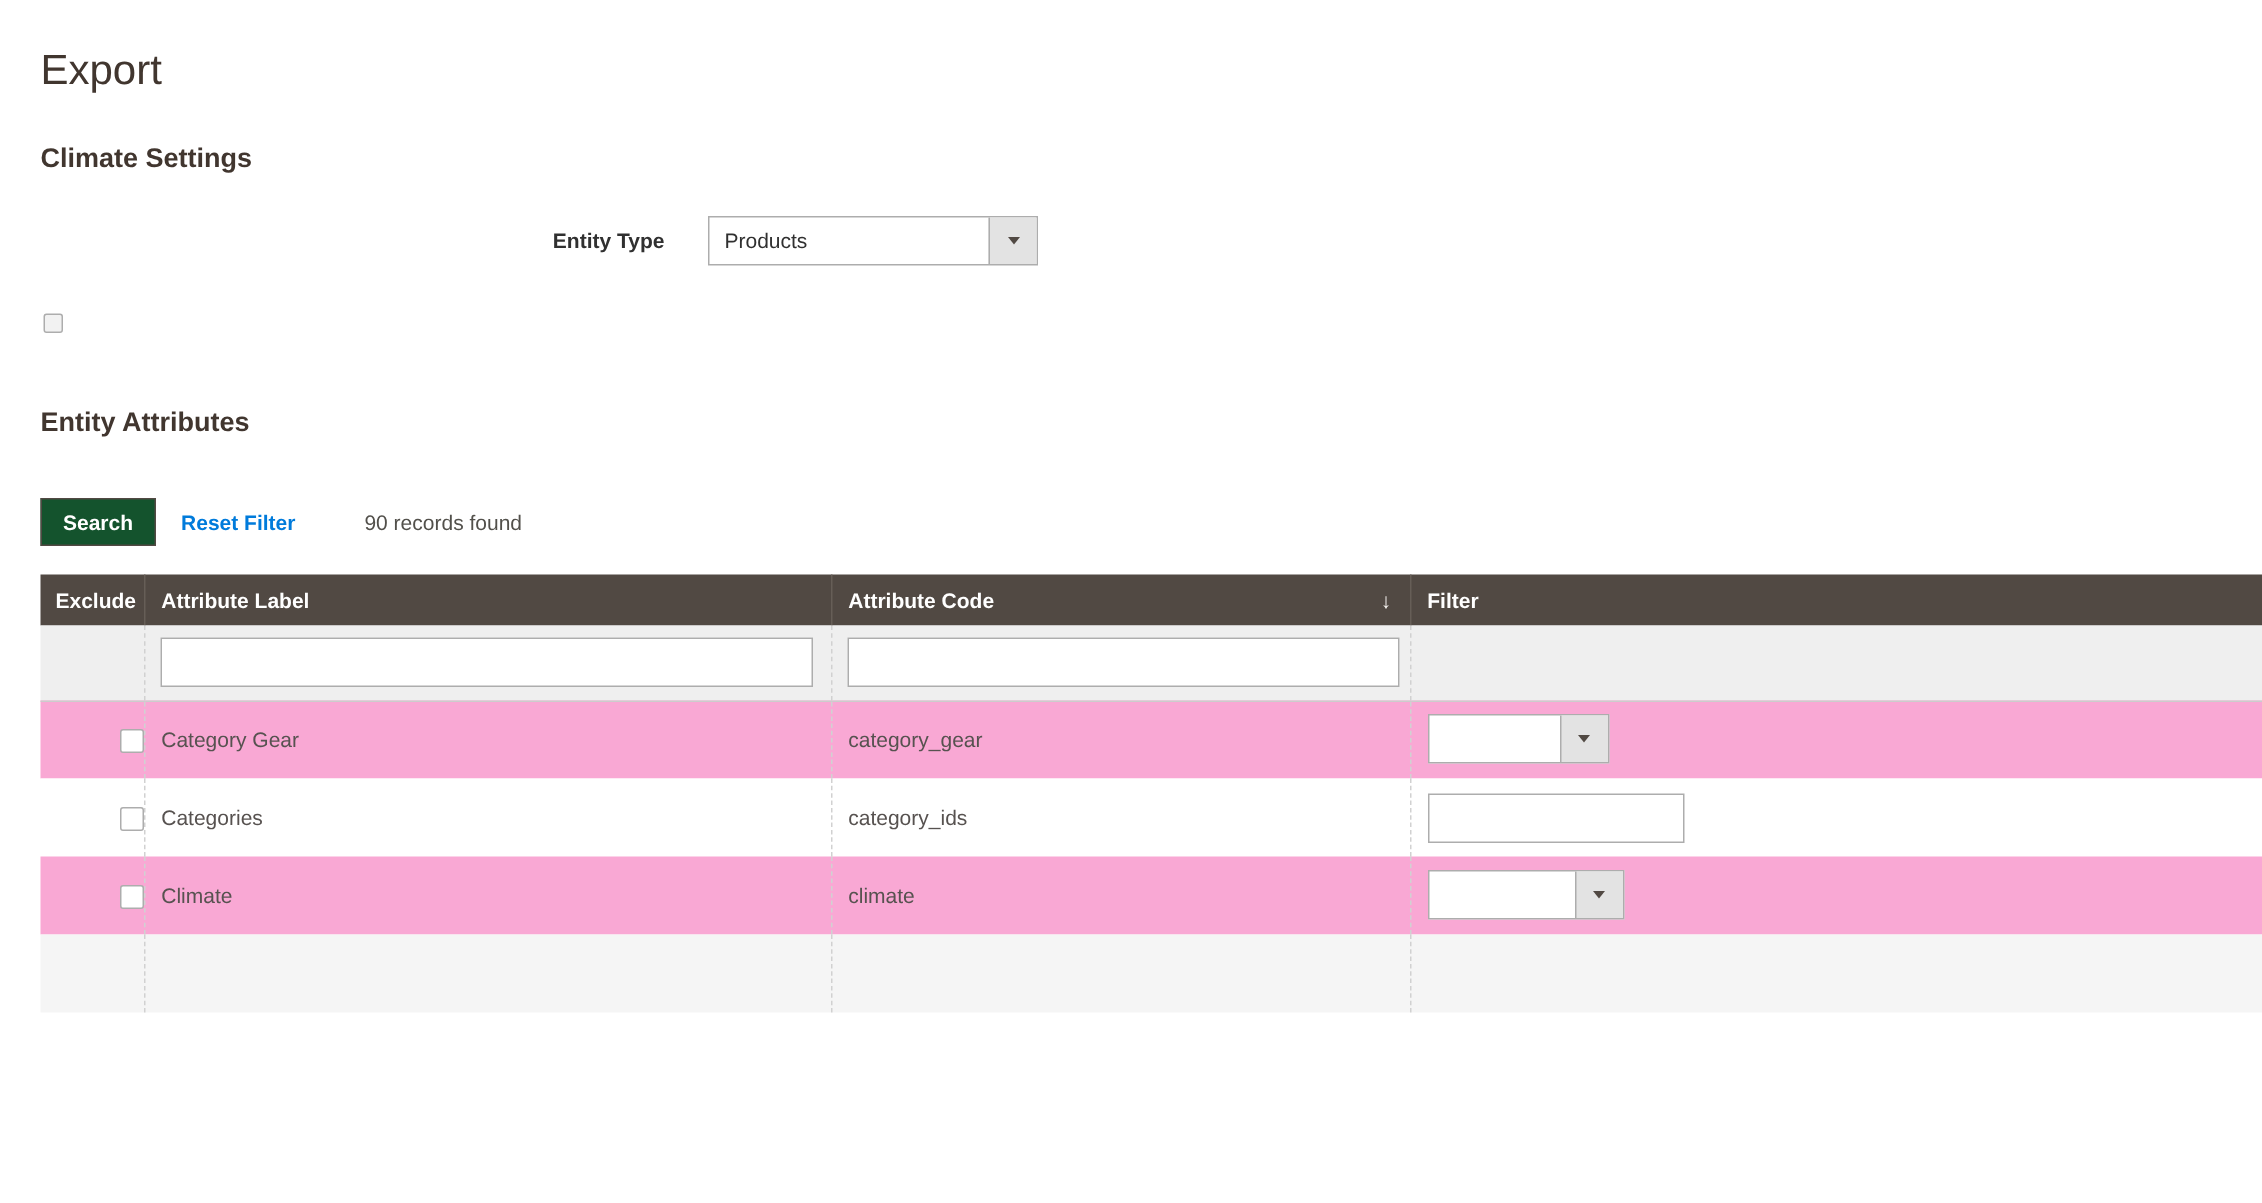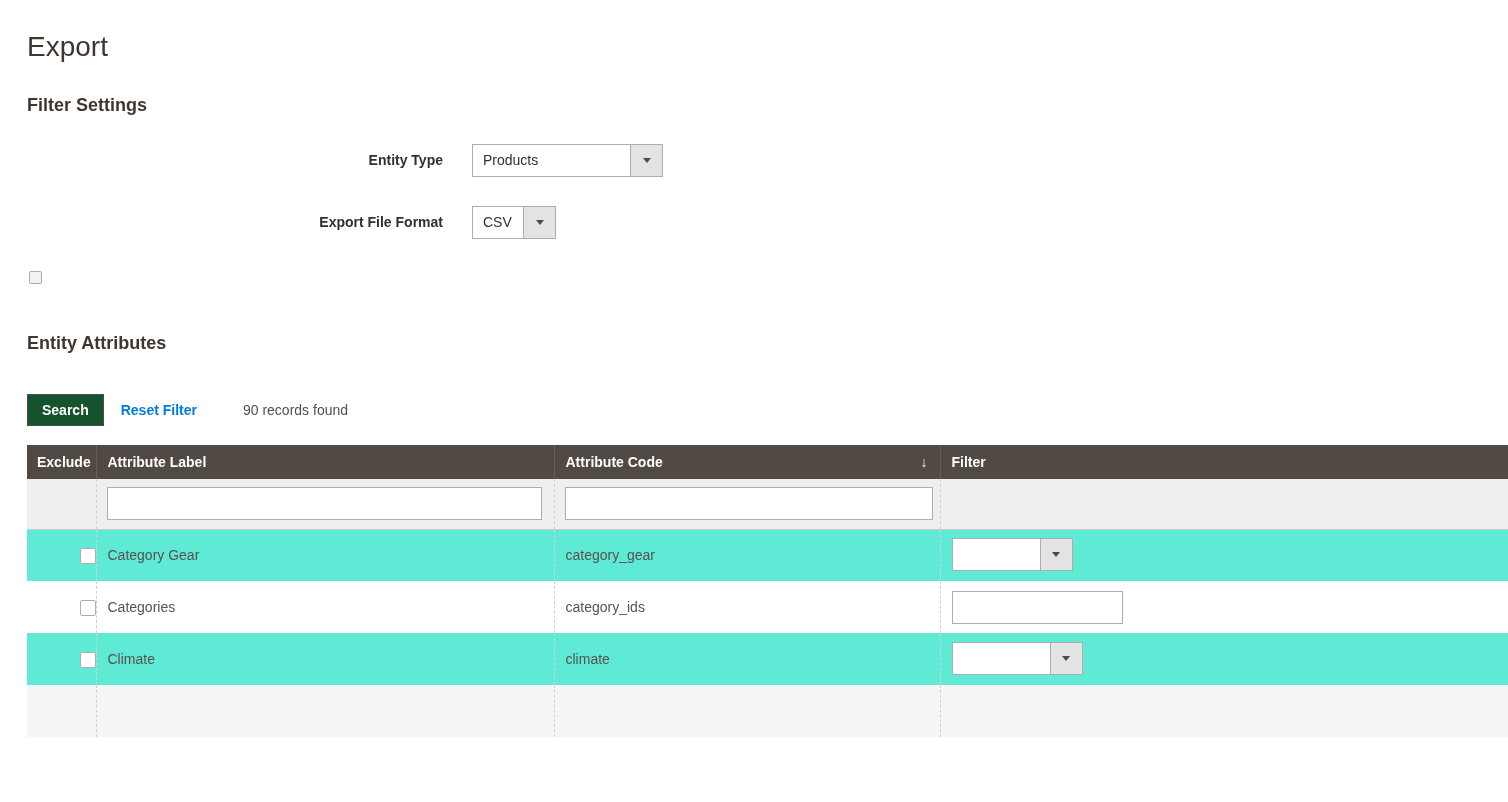--- a/index.html
+++ b/index.html
@@ -161,57 +161,46 @@
     padding: 0 9px;
     color: #303030;
   }
   .flt-label { width: 435px; }
   .flt-code  { width: 368px; }
   .flt-text  { width: 171px; }
 
   tr.data-row { height: 52px; }
   tr.data-row td { vertical-align: middle; font-size: 14px; color: #575250; padding: 0 0 0 11px; }
   tr.row-odd td  { background: #ffffff; }
-  tr.row-even td { background: #5eead4; }
+  tr.row-even td { background: #f9a8d4; }
   td.cell-exclude { text-align: right; padding: 0 18px 0 0; }
   tr.partial-row { height: 52px; }
   tr.partial-row td { background: #f5f5f5; }
 </style>
 </head>
 <body>
 
 <h1 class="page-title">Export</h1>
 
-<h2 class="section-heading">Filter Settings</h2>
+<h2 class="section-heading">Climate Settings</h2>
 
 <div class="settings-form">
 
   <div class="form-row">
     <div class="form-label">Entity Type</div>
     <div class="form-field">
-      <div class="msel" style="width:191px">
+      <div class="msel" style="width:220px">
         <span class="msel-value">Products</span>
         <span class="msel-btn">
           <span class="caret-down"></span>
         </span>
       </div>
     </div>
   </div>
 
-  <div class="form-row">
-    <div class="form-label">Export File Format</div>
-    <div class="form-field">
-      <div class="msel" style="width:84px">
-        <span class="msel-value">CSV</span>
-        <span class="msel-btn">
-          <span class="caret-down"></span>
-        </span>
-      </div>
-    </div>
-  </div>
 
   <div class="form-row top-align">
     <div class="form-field" style="align-items:flex-start;">
       <input type="checkbox" class="chk chk-small" style="">
     </div>
   </div>
 
 </div>
 
 <h2 class="section-heading">Entity Attributes</h2>

